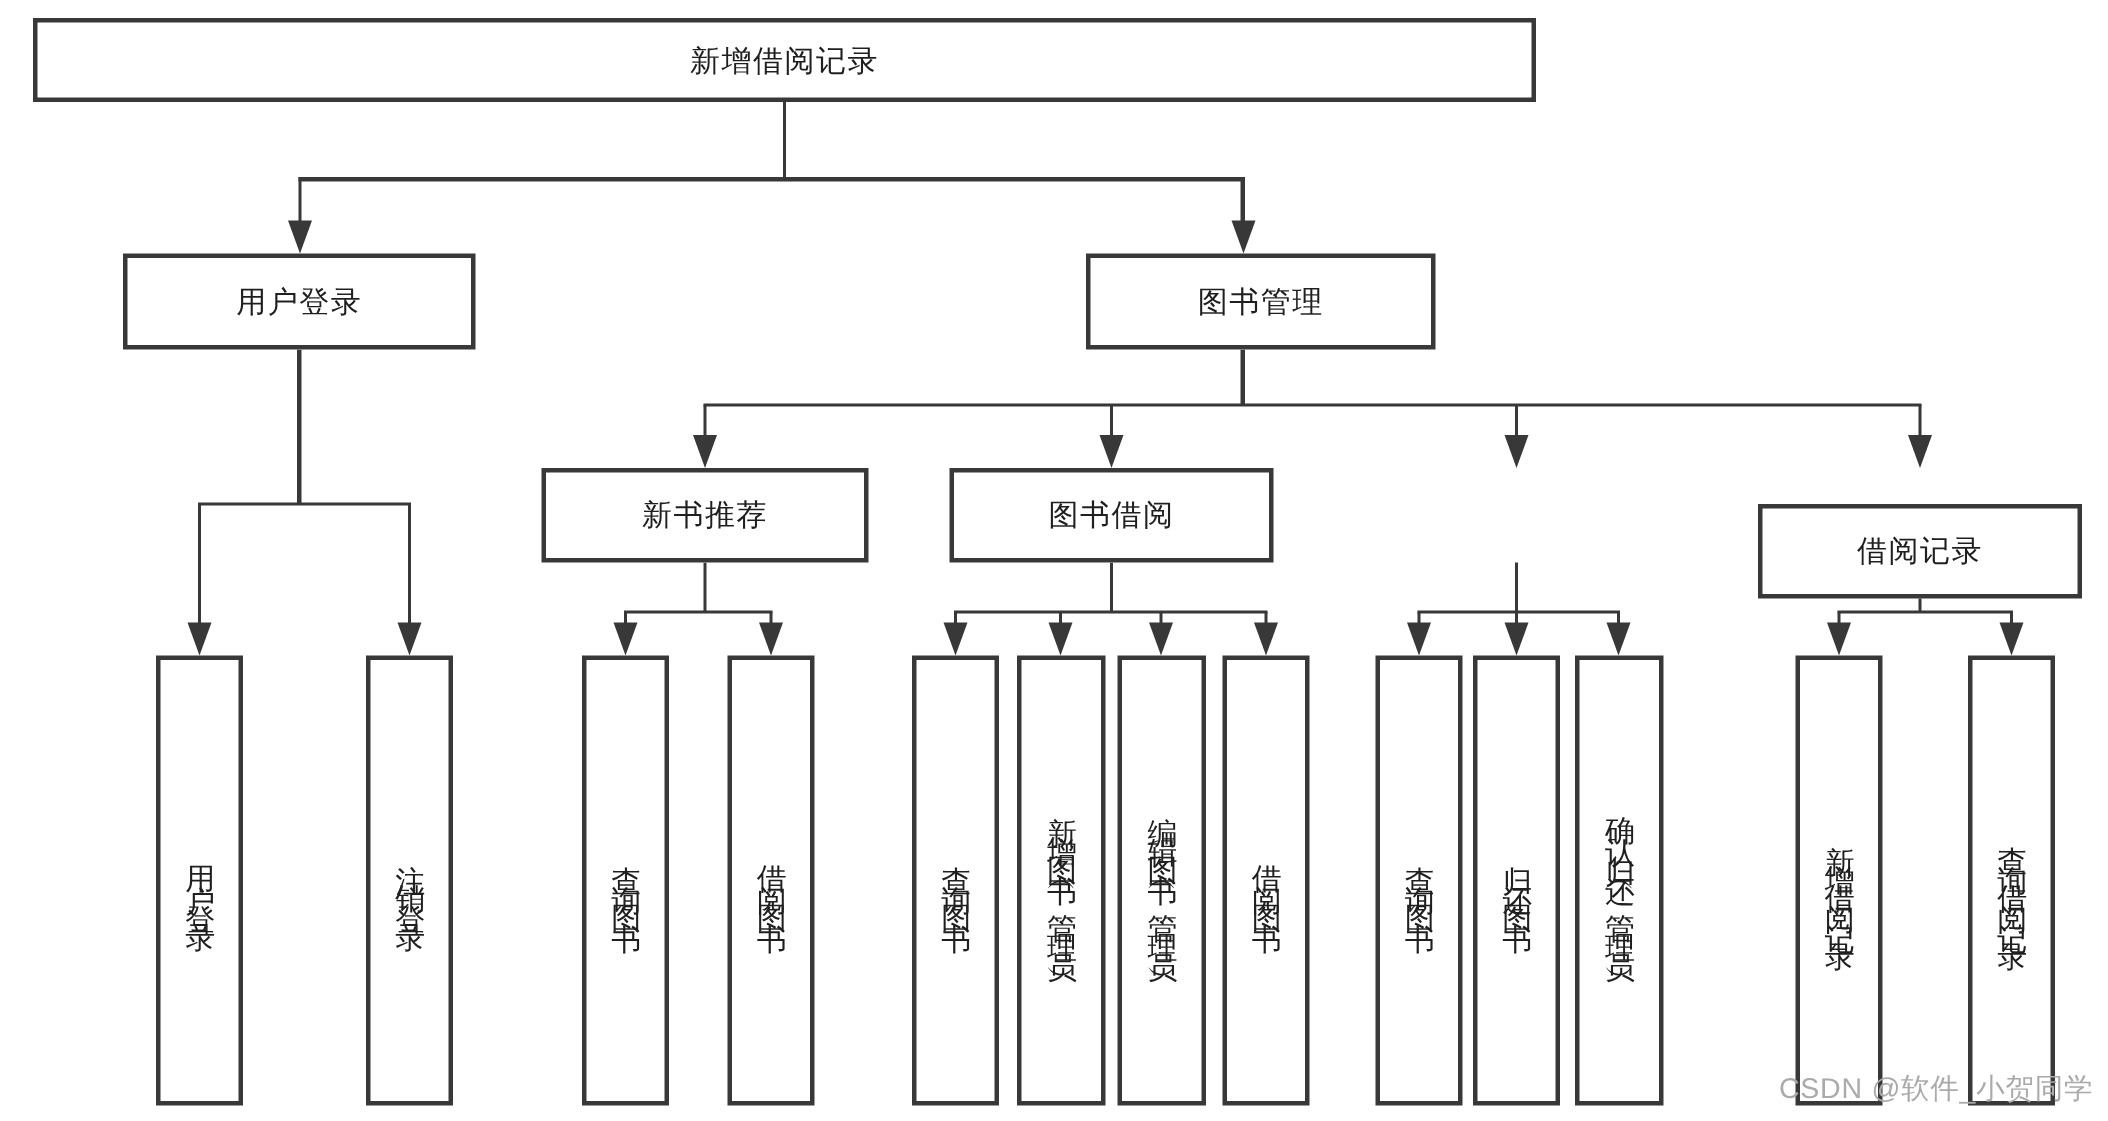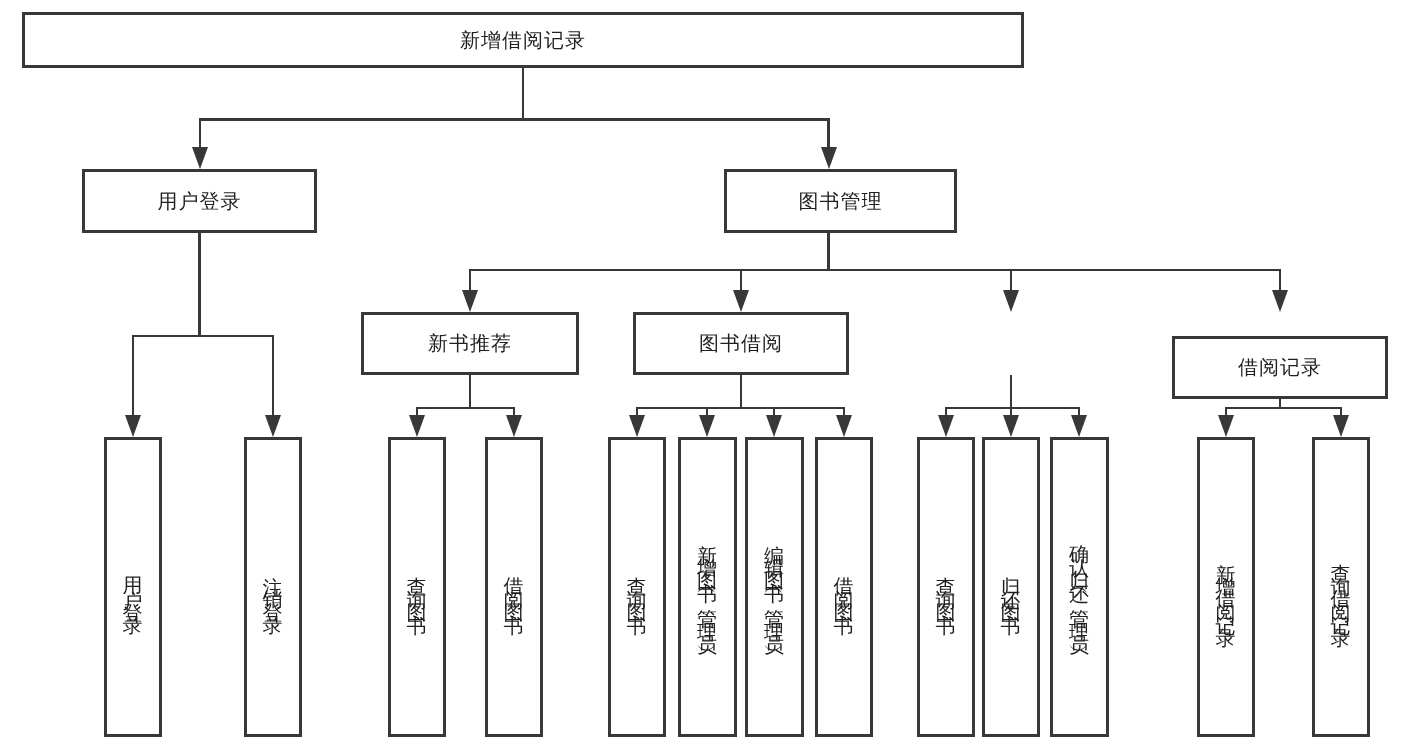--- a/index.html
+++ b/index.html
@@ -179,14 +179,15 @@
     <span>确认归还（管理员）</span>
   </div>
 
   <div class="box vbox" style="left:1197px;top:437px;width:58px;height:300px;">
     <span>新增借阅记录</span>
   </div>
   <div class="box vbox" style="left:1312px;top:437px;width:58px;height:300px;">
     <span>查询借阅记录</span>
   </div>
 
+  <div class="watermark">CSDN @软件_小贺同学</div>
 
 </div>
 
 </body></html>

